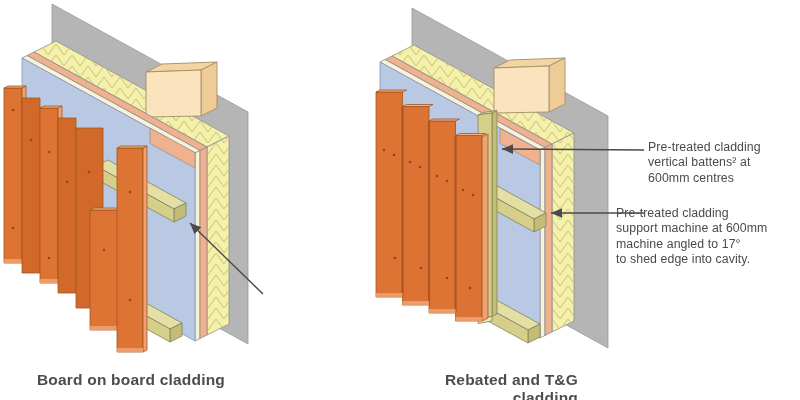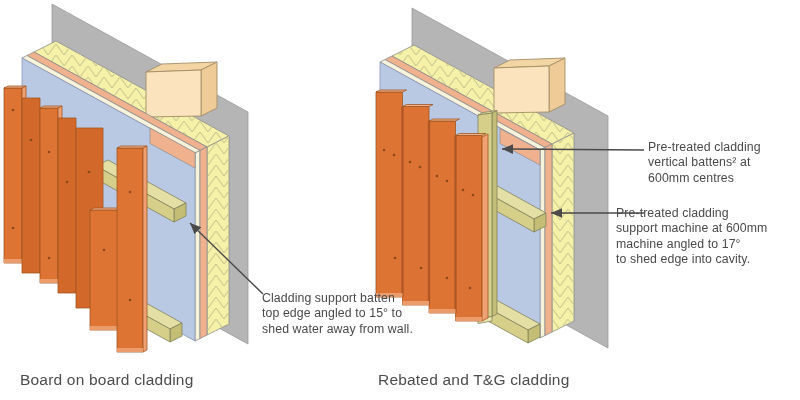--- a/index.html
+++ b/index.html
@@ -6,22 +6,22 @@
   #stage{
     position:relative;width:800px;height:400px;background:#ffffff;
     font-family:"Liberation Sans", sans-serif;overflow:hidden;
   }
   #art{position:absolute;left:0;top:0;}
   .annot{
     position:absolute;color:#4a4a4a;font-size:12.3px;line-height:15.4px;
     letter-spacing:.1px;white-space:nowrap;
   }
   .caption{
-    position:absolute;color:#4d4d4d;font-size:15.5px;font-weight:normal;
-    text-align:left;letter-spacing:.2px;
+    position:absolute;color:#4d4d4d;font-size:15.5px;font-weight:bold;
+    text-align:right;letter-spacing:.2px;
   }
 </style>
 </head>
 <body>
 
 <div id="stage">
 
 <svg id="art" width="800" height="400" viewBox="0 0 800 400">
   <defs>
     <pattern id="ins" width="16" height="11" patternUnits="userSpaceOnUse">
@@ -192,25 +192,20 @@
         <circle cx="447" cy="278" r="1.3"></circle>
             <circle cx="470" cy="288" r="1.3"></circle>
       </g>
     </g>
 
     <line x1="644" y1="150" x2="502" y2="149" stroke="#4a4a4a" stroke-width="1.4" marker-end="url(#ah)"></line>
     <line x1="644" y1="213" x2="551" y2="213" stroke="#4a4a4a" stroke-width="1.4" marker-end="url(#ah)"></line>
   </g>
 </svg>
 
-  <div class="annot" style="left:262px;top:291px;">
-    <div>Cladding support batten</div>
-    <div>top edge angled to 15° to</div>
-    <div>shed water away from wall.</div>
-  </div>
 
   <div class="annot" style="left:648px;top:140px;">
     <div>Pre-treated cladding</div>
     <div>vertical battens² at</div>
     <div>600mm centres</div>
   </div>
 
   <div class="annot" style="left:616px;top:206px;">
     <div>Pre-treated cladding</div>
     <div>support machine at 600mm</div>

